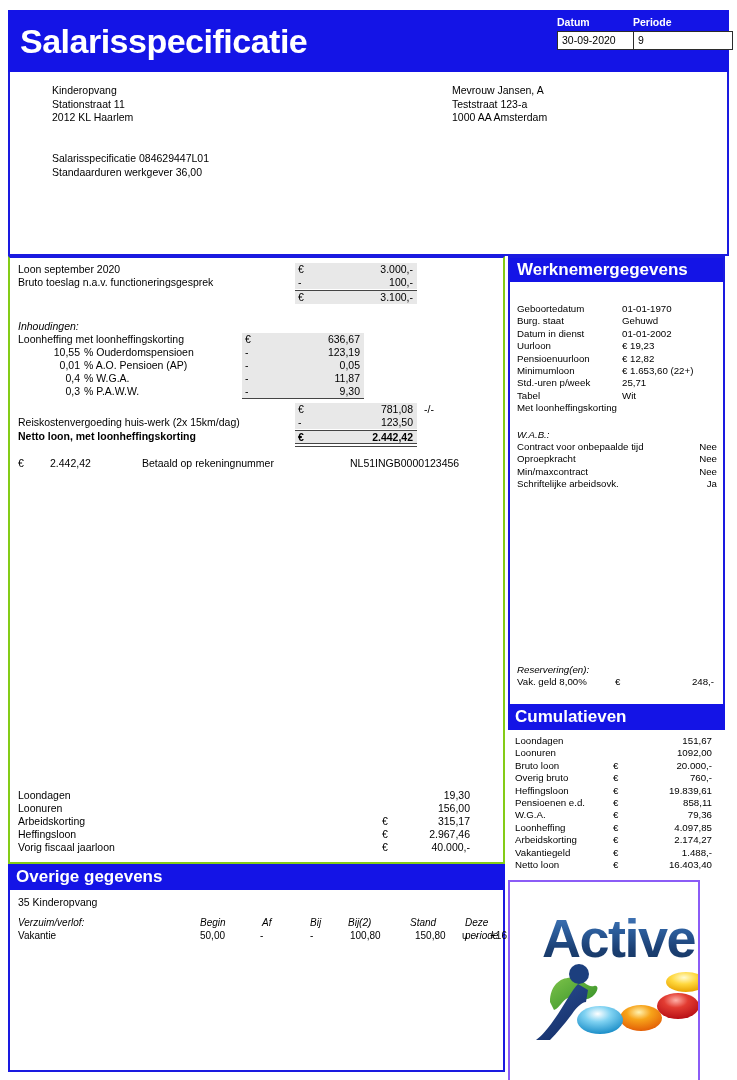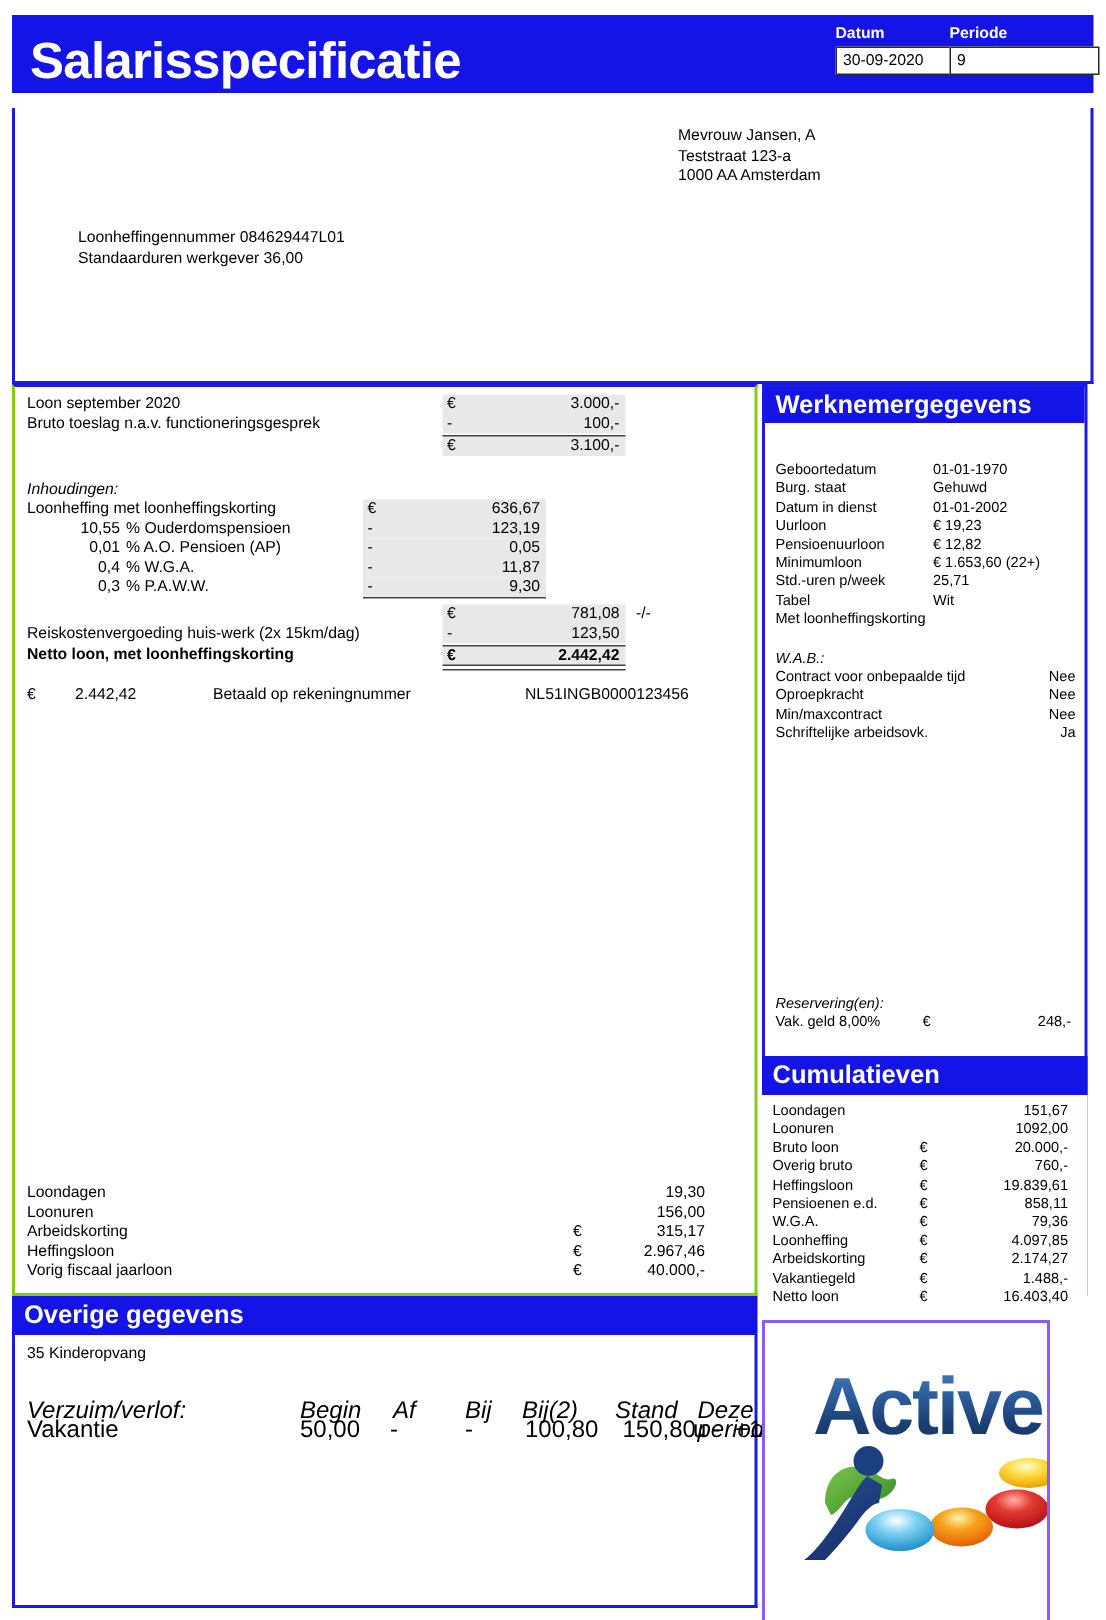--- a/index.html
+++ b/index.html
@@ -10,21 +10,21 @@
   #page{
     position:relative;
     width:737px;
     height:1080px;
     background:#ffffff;
     overflow:hidden;
   }
 
   
   #header{
-    position:absolute;left:8px;top:10px;width:721px;height:52px;
+    position:absolute;left:8px;top:10px;width:721px;height:62px;
     background:#1414e6;
   }
   #doc-title{
     position:absolute;left:12px;top:12px;
     color:#ffffff;font-size:34px;font-weight:bold;letter-spacing:-0.5px;
     line-height:38px;
   }
   .hdr-field{position:absolute;top:6px;}
   .hdr-label{
     color:#ffffff;font-size:10.5px;font-weight:bold;margin-bottom:3px;
@@ -105,21 +105,21 @@
   
   #overige-title{
     position:absolute;left:8px;top:864px;width:497px;height:26px;
     background:#1414e6;color:#fff;font-weight:bold;font-size:17px;
     line-height:26px;padding-left:8px;box-sizing:border-box;
   }
   #overige-box{
     position:absolute;left:8px;top:890px;width:497px;height:182px;
     border:2px solid #1a1ae0;border-top:none;background:#fff;box-sizing:border-box;
   }
-  #verzuim-table{position:absolute;left:0;top:44px;width:100%;font-size:16px;}
+  #verzuim-table{position:absolute;left:0;top:26px;width:100%;font-size:10px;}
   .vz-row{position:relative;height:13px;line-height:13px;}
   .vz-c{position:absolute;}
   .vz-label{left:8px;}
   .vz-begin{left:190px;}
   .vz-af{left:250px;}
   .vz-bij{left:300px;}
   .vz-bij2{left:340px;}
   .vz-stand{left:405px;}
   .vz-u{left:452px;}
   .vz-dp-dash{left:465px;}
@@ -163,29 +163,34 @@
     </div>
 
     <div class="hdr-field" id="field-periode">
       <div class="hdr-label">Periode</div>
       <div class="hdr-value">9</div>
     </div>
   </div>
 
   <div id="addr-box"></div>
 
+  <div class="addr" id="addr-company">
+    <div>Kinderopvang</div>
+    <div>Stationstraat 11</div>
+    <div>2012 KL Haarlem</div>
+  </div>
 
   <div class="addr" id="addr-employee">
     <div>Mevrouw Jansen, A</div>
     <div>Teststraat 123-a</div>
     <div>1000 AA Amsterdam</div>
   </div>
 
   <div class="addr" id="addr-extra">
-    <div>Loonheffingennummer 084629447L01</div>
+    <div>Salarisspecificatie 084629447L01</div>
     <div>Standaarduren werkgever 36,00</div>
   </div>
 
   <div id="left-col">
 
     <div style="position:absolute;left:0;top:5px;width:100%;">
       <div class="sal-line">
         <span class="sl-desc">Loon september 2020</span>
         <span class="amt-cell amtA">
           <span class="amt-cur">€</span>
@@ -331,21 +336,21 @@
         <span class="bl-cur">€</span>
         <span class="bl-val">40.000,-</span>
       </div>
     </div>
   </div>
 
   <div id="right-col">
 
     <div class="panel-title">Werknemergegevens</div>
 
-    <div style="padding-top:8px;margin-top:18px;">
+    <div style="padding-top:21px;">
       <div class="rrow">
         <span class="rlabel">Geboortedatum</span>
         <span class="rval">01-01-1970</span>
       </div>
       <div class="rrow">
         <span class="rlabel">Burg. staat</span>
         <span class="rval">Gehuwd</span>
       </div>
       <div class="rrow">
         <span class="rlabel">Datum in dienst</span>

